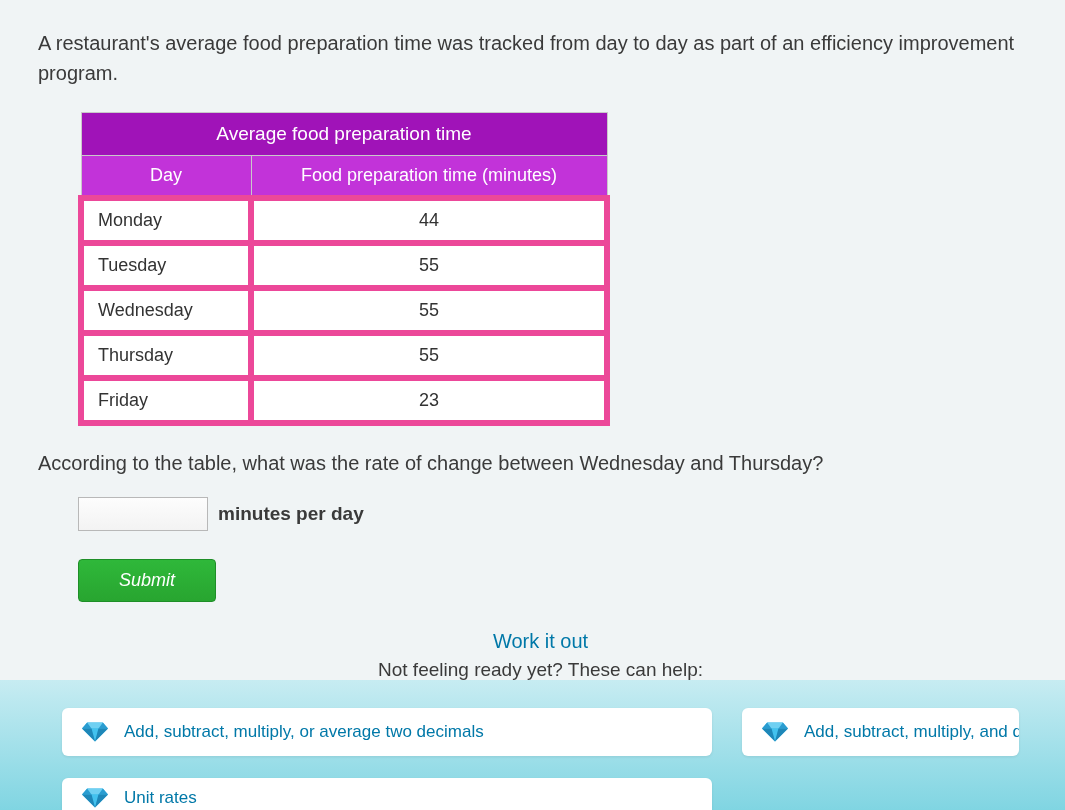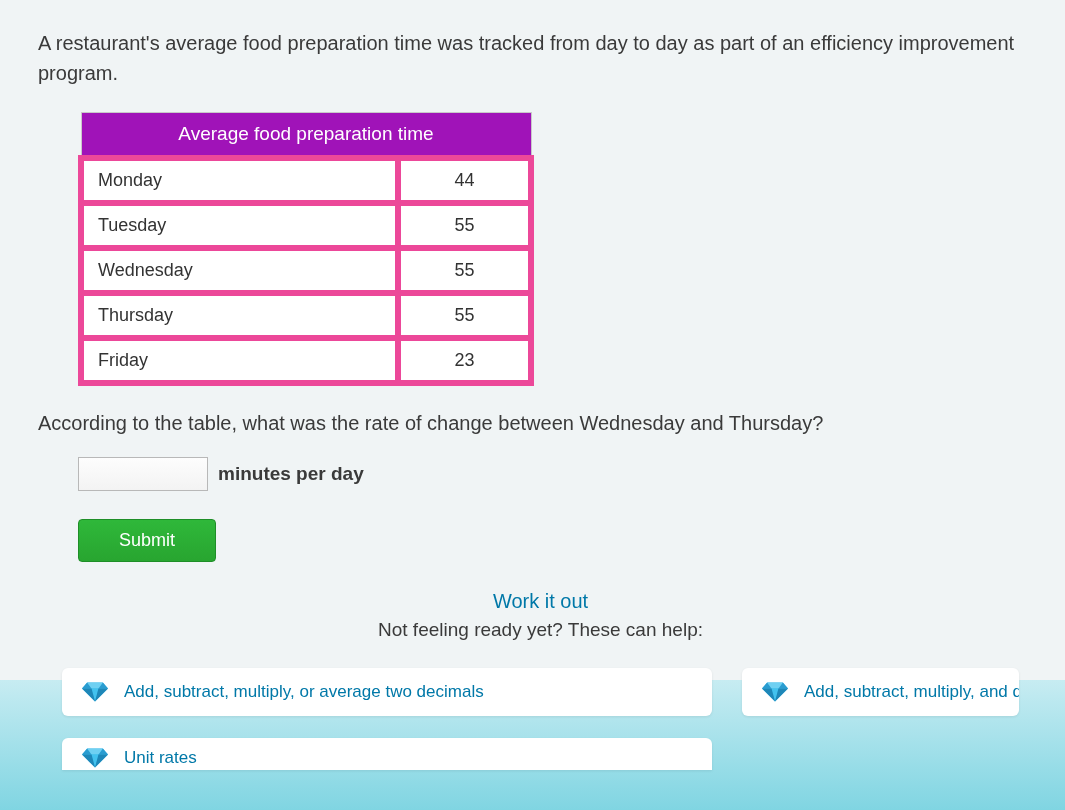--- a/index.html
+++ b/index.html
@@ -20,21 +20,21 @@
       color: #3a3a3a;
       line-height: 1.5;
       margin-bottom: 24px;
     }
     .table-wrap {
       margin-left: 40px;
       margin-bottom: 26px;
     }
     table {
       border-collapse: collapse;
-      width: 456px;
+      width: 532px;
     }
     .title-row th {
       background: #a013b8;
       color: #fff;
       font-weight: normal;
       font-size: 19px;
       padding: 10px 8px;
       border: 1px solid #c9c9c9;
       text-align: center;
     }
@@ -83,20 +83,21 @@
     }
     .submit-btn {
       margin-left: 40px;
       background: linear-gradient(#2fb83a,#28a530);
       color: #fff;
       border: 1px solid #1e8e27;
       border-radius: 4px;
       font-size: 18px;
       padding: 10px 40px;
       cursor: pointer;
+      font-style: italic;
     }
     .help-section {
       margin-top: 28px;
       text-align: center;
     }
     .work-it-out {
       color: #0078a8;
       font-size: 20px;
       margin-bottom: 6px;
     }
@@ -164,20 +165,24 @@
 <div class="bottom-bg"></div>
 
 <div class="content">
   <p class="problem-text">A restaurant's average food preparation time was tracked from day to day as part of an efficiency improvement program.</p>
 
   <div class="table-wrap">
     <table>
       <thead>
         <tr class="title-row">
           <th colspan="2">Average food preparation time</th>
+        </tr>
+        <tr class="header-row">
+          <th style="width:170px;">Day</th>
+          <th>Food preparation time (minutes)</th>
         </tr>
       </thead>
       <tbody>
         <tr>
           <td>Monday</td>
           <td>44</td>
         </tr>
         <tr>
           <td>Tuesday</td>
           <td>55</td>

